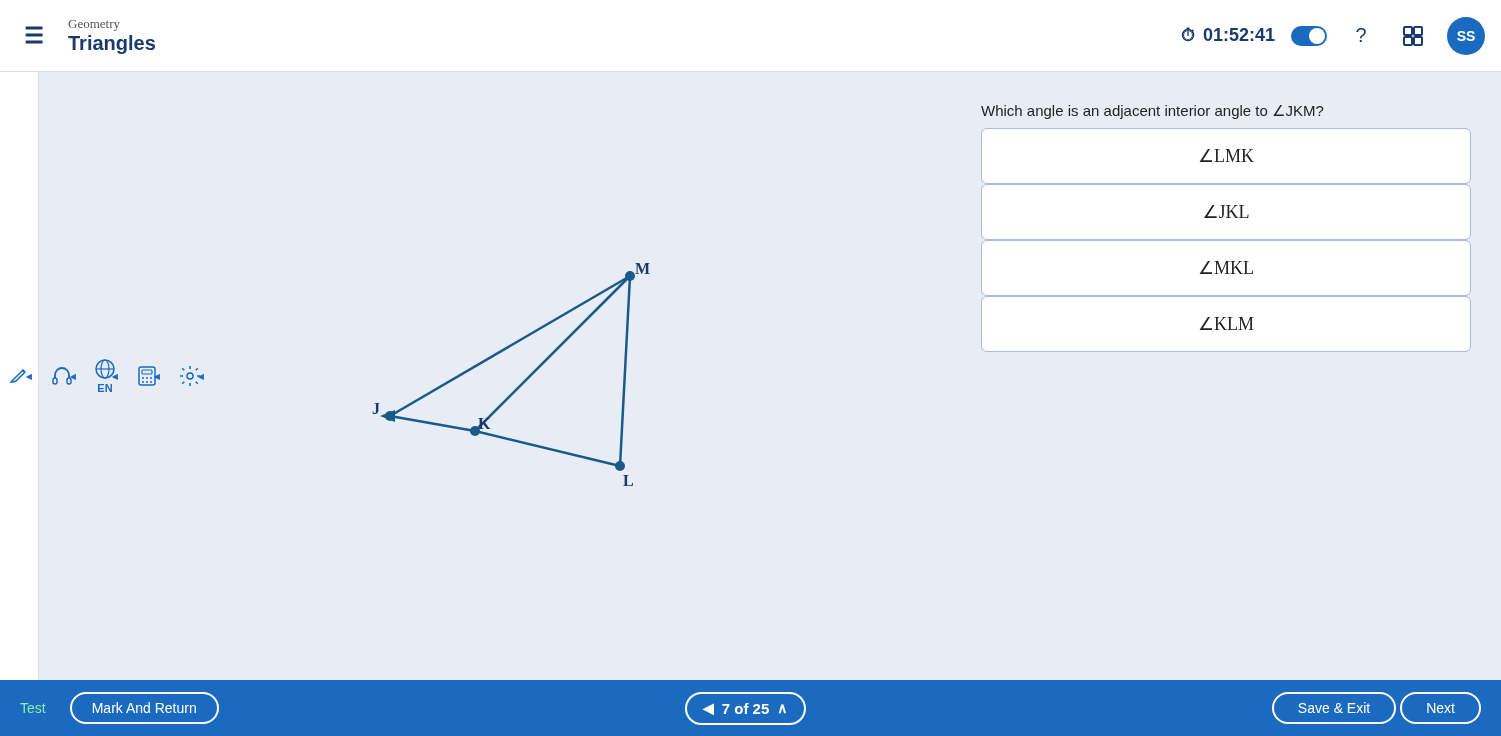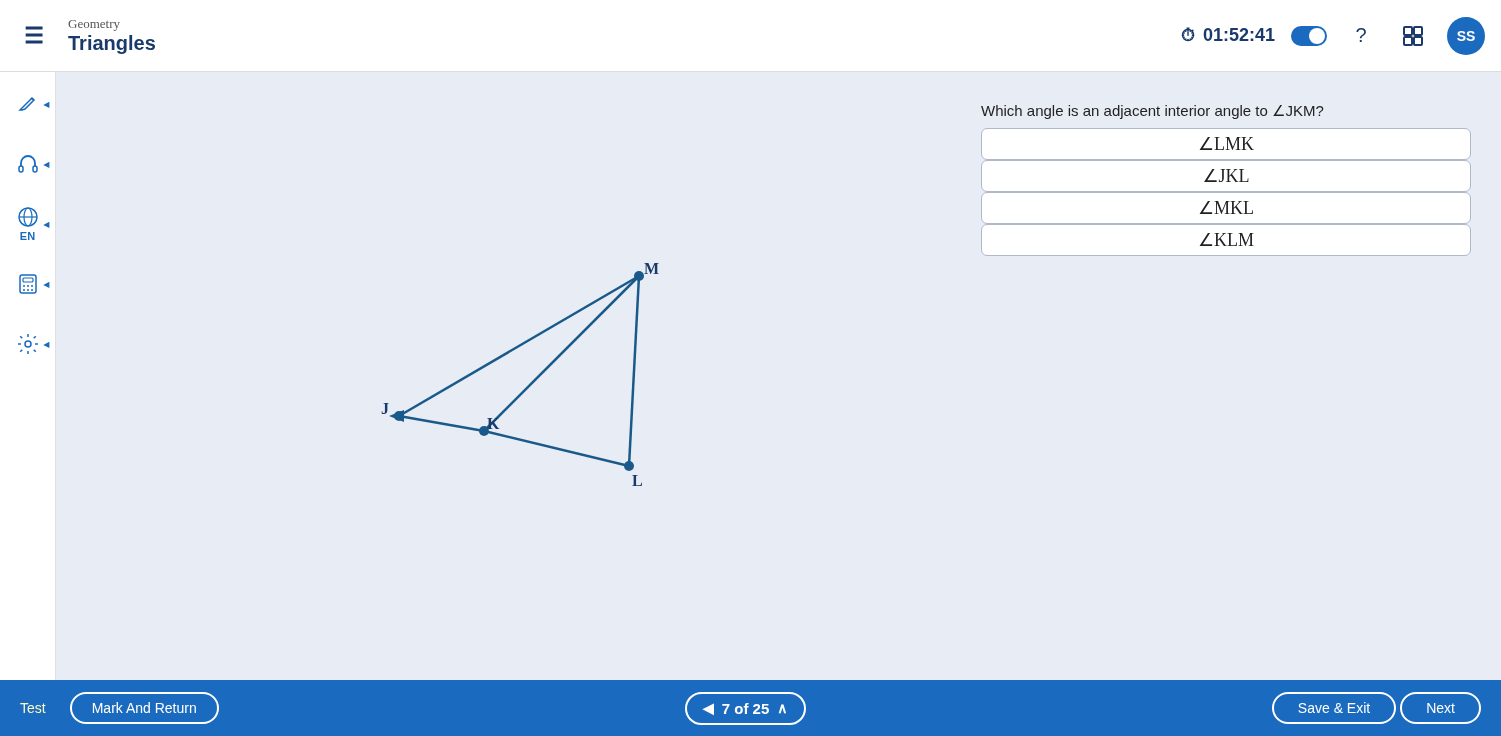--- a/index.html
+++ b/index.html
@@ -118,27 +118,26 @@
 
     
     .main-area {
       display: flex;
       flex: 1;
       overflow: hidden;
     }
 
     
     .sidebar {
-      width: 56px;
+      width: 39px;
       background: #fff;
       border-right: 1px solid #e0e0e0;
       display: flex;
-      flex-direction: column;
-      align-items: center;
-      padding: 12px 16px;
+      align-items: center;
+      padding: 12px 8px;
       gap: 20px;
     }
     .sidebar-btn {
       width: 40px;
       height: 40px;
       display: flex;
       align-items: center;
       justify-content: center;
       cursor: pointer;
       color: #1a6bbf;
@@ -188,40 +187,40 @@
     .question-text {
       font-size: 15px;
       color: #222;
       font-family: Arial, sans-serif;
       margin-bottom: 8px;
     }
     .answer-option {
       background: #fff;
       border: 1.5px solid #b0b8cc;
       border-radius: 6px;
-      padding: 4px 20px;
+      padding: 16px 20px;
       font-size: 18px;
       color: #222;
       text-align: center;
       cursor: pointer;
       font-family: 'Georgia', serif;
       transition: background 0.1s;
     }
 
     
     .footer {
       height: 56px;
       background: #1a6bbf;
       display: flex;
       align-items: center;
       padding: 0 20px;
       gap: 16px;
     }
     .footer-test-label {
-      color: #fef9c3;
+      color: #86efac;
       font-family: Arial, sans-serif;
       font-size: 14px;
       margin-right: 8px;
     }
     .footer-btn {
       border: 2px solid #fff;
       background: transparent;
       color: #fff;
       border-radius: 24px;
       padding: 6px 20px;

